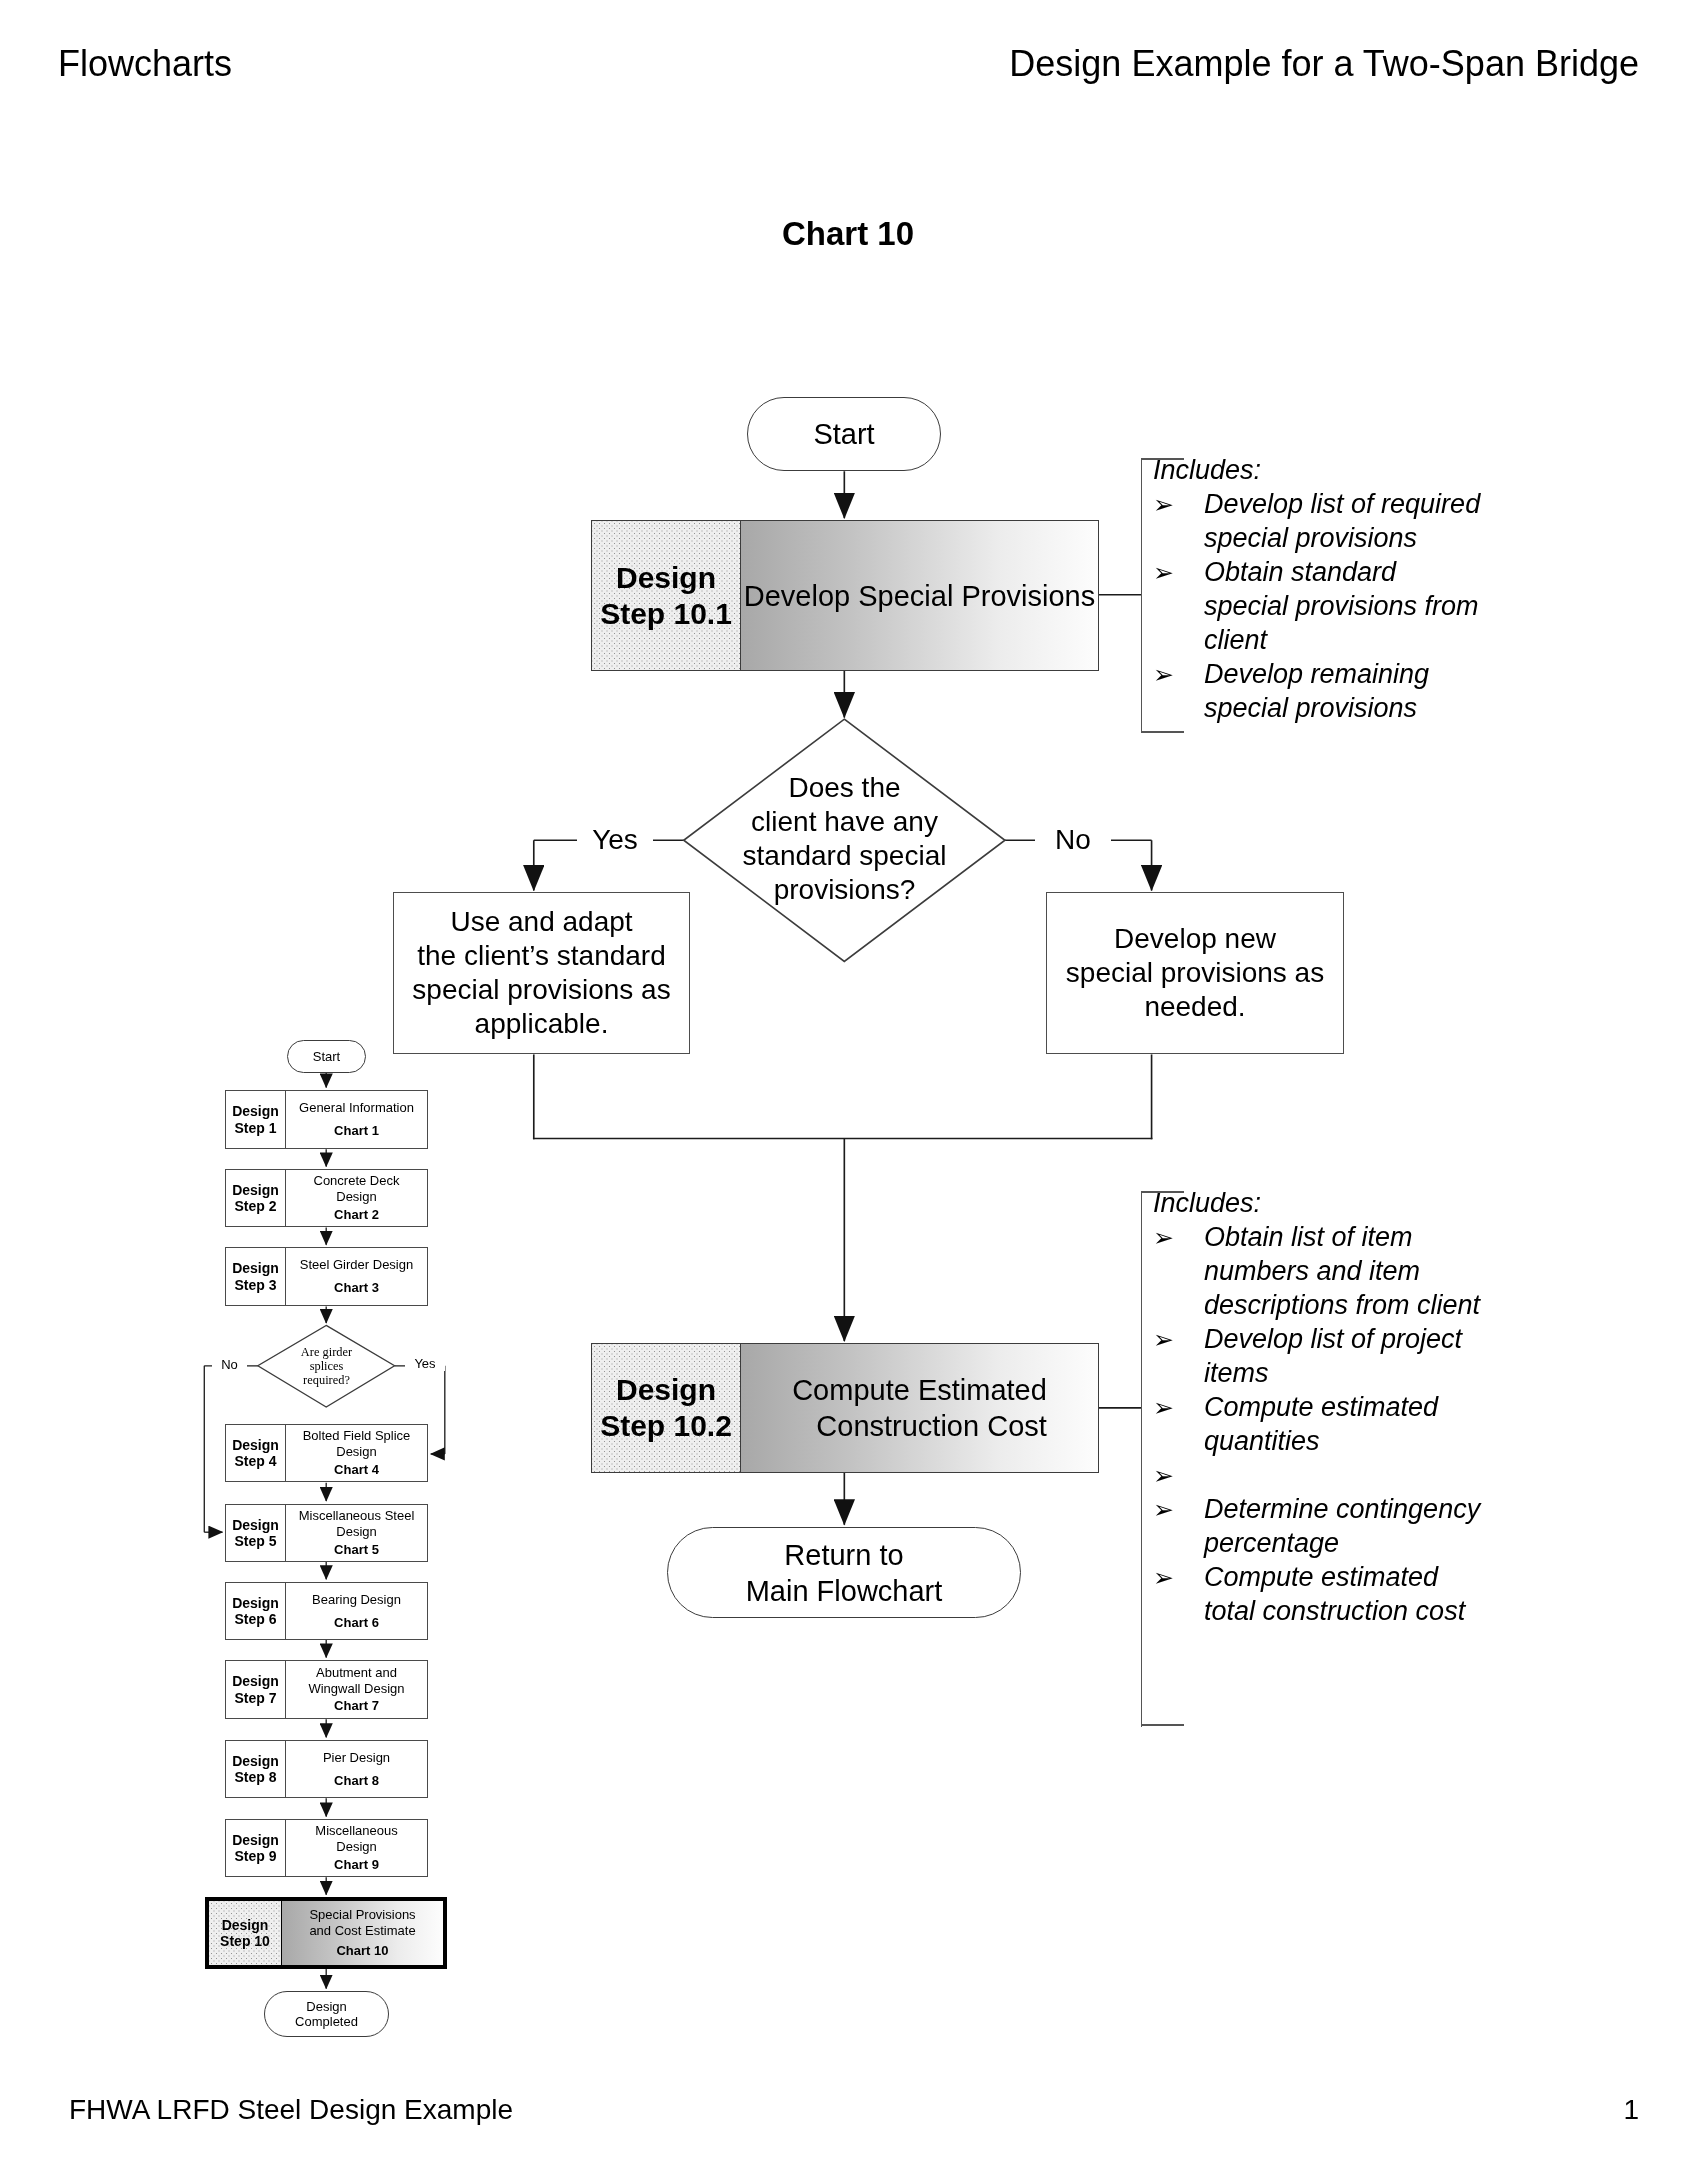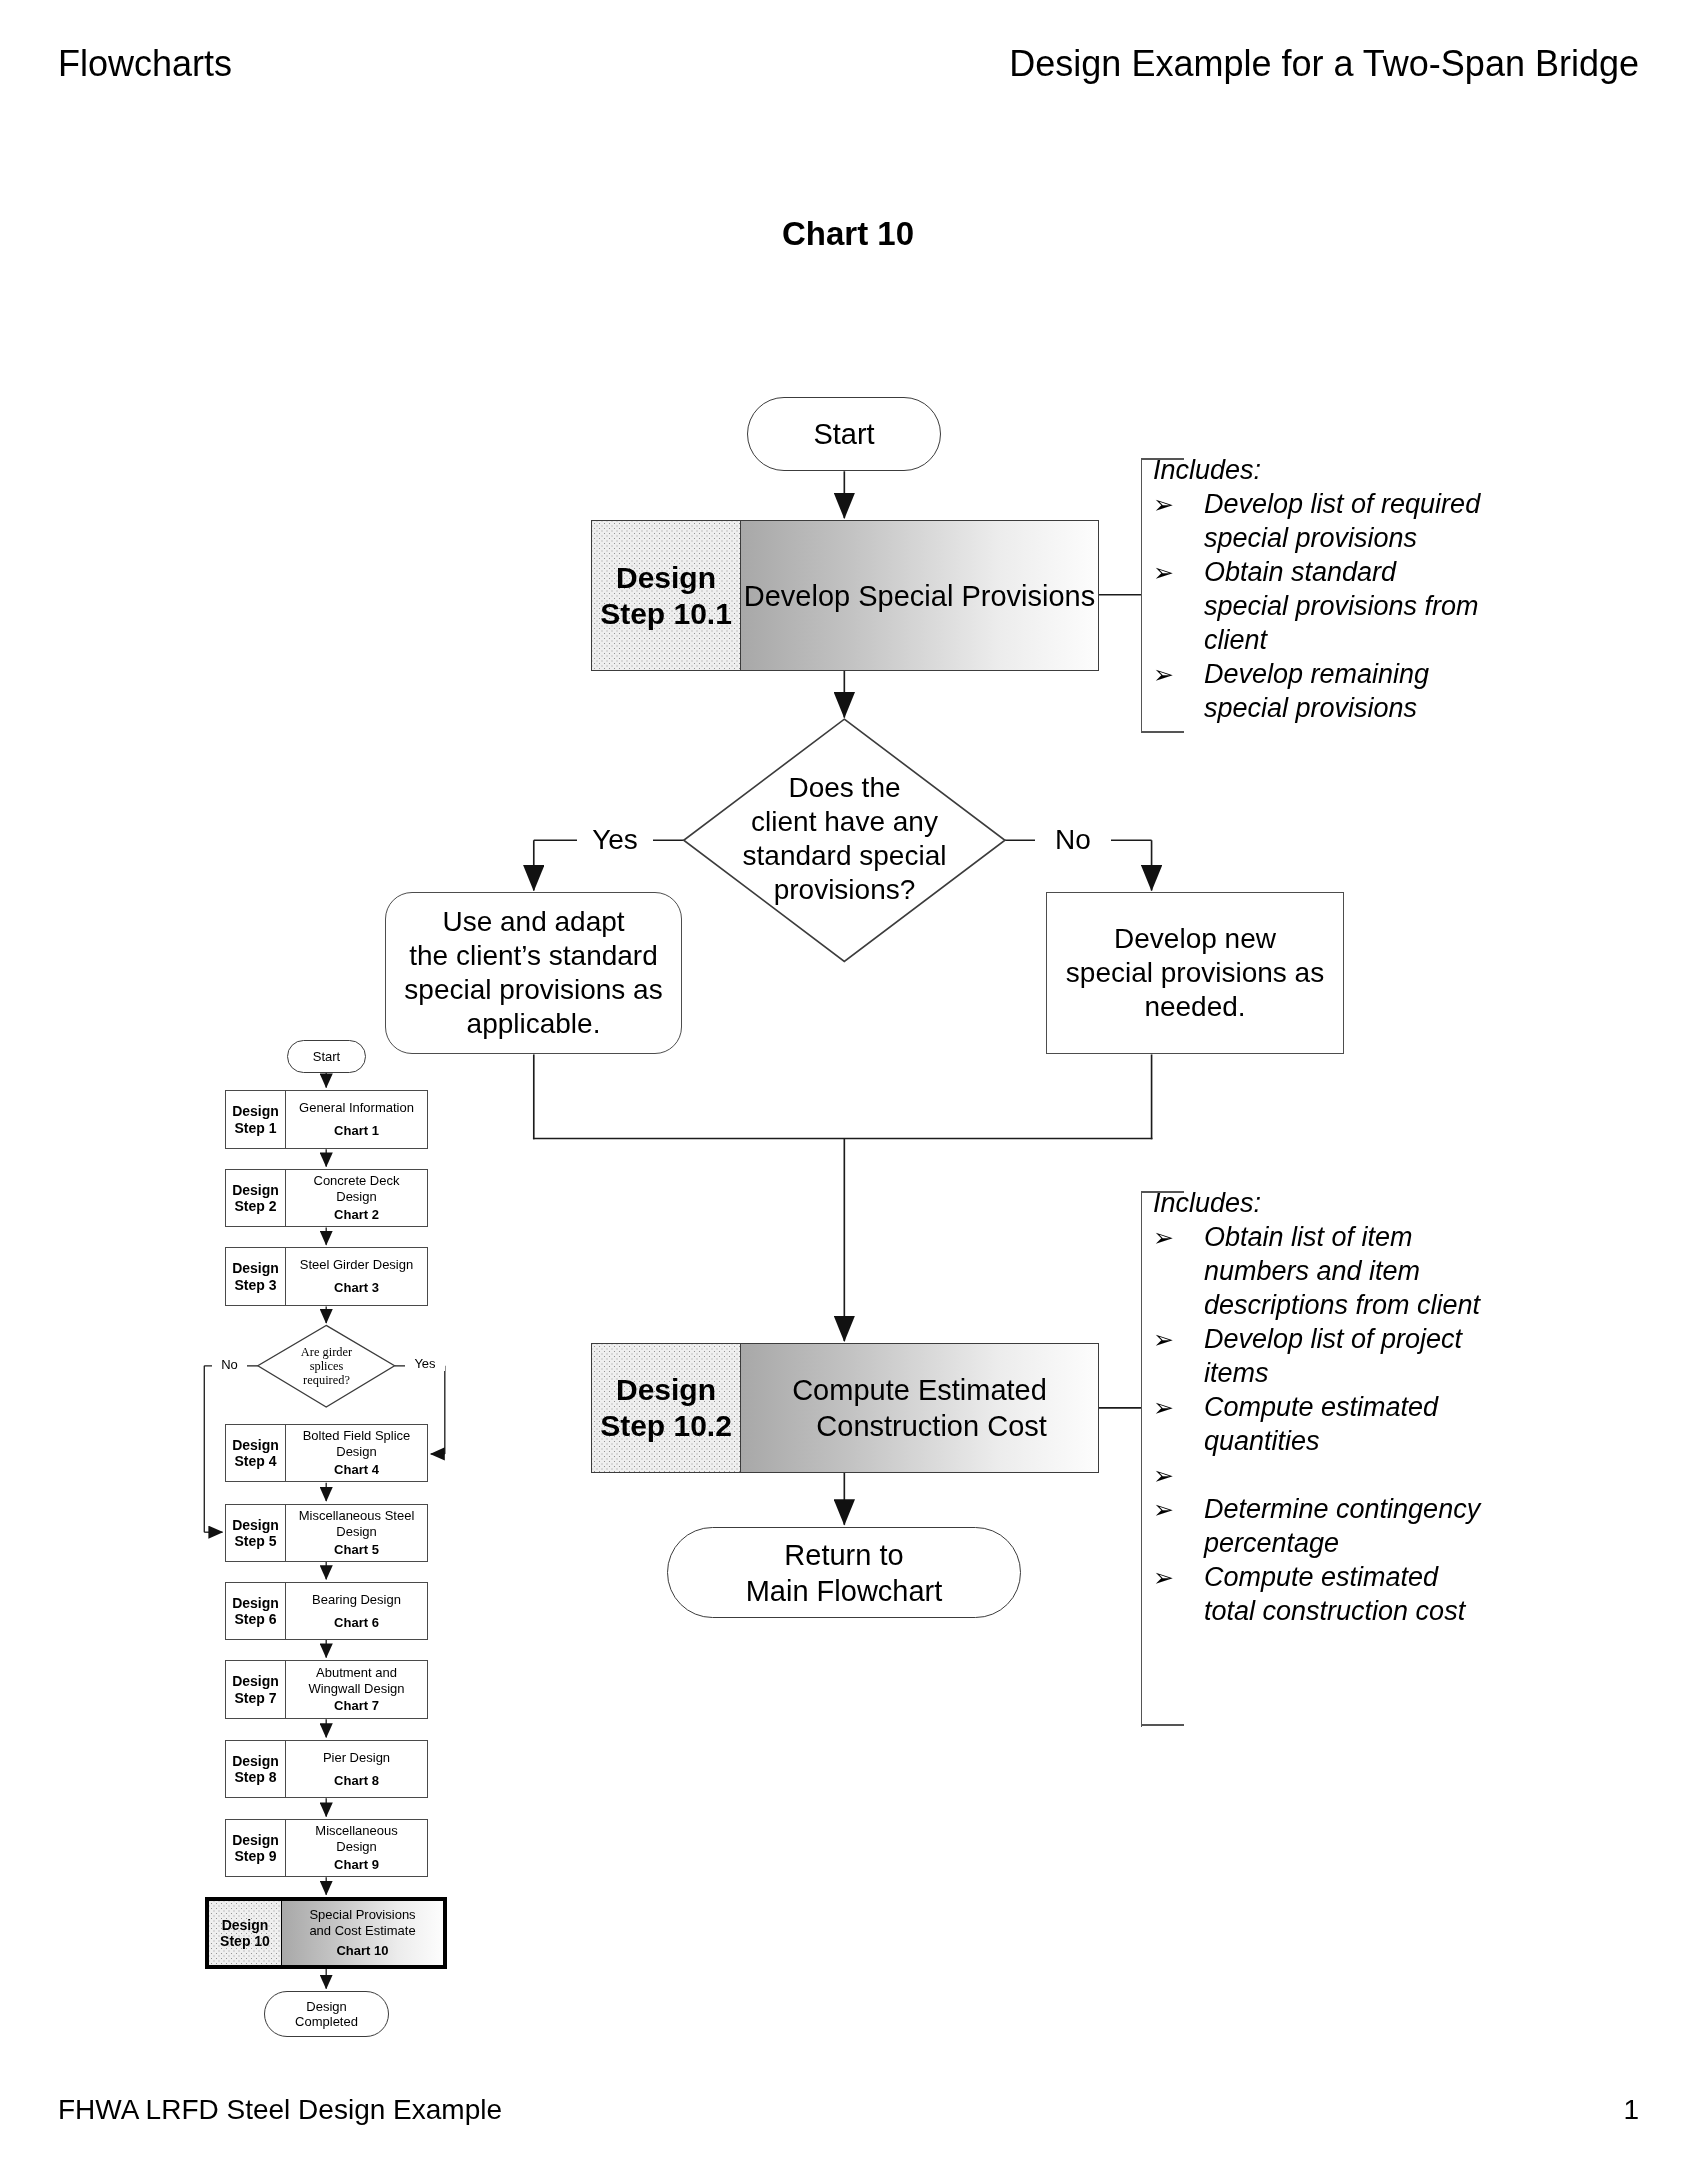--- a/index.html
+++ b/index.html
@@ -4,21 +4,21 @@
 <style>
   html,body{margin:0;padding:0;background:#ffffff;}
   .page{position:relative;width:1687px;height:2183px;background:#ffffff;
         font-family:"Liberation Sans","DejaVu Sans",sans-serif;color:#000;overflow:hidden;}
   .abs{position:absolute;box-sizing:border-box;}
   .pre{white-space:pre-line;}
   .center{display:flex;align-items:center;justify-content:center;text-align:center;}
   svg.overlay{position:absolute;left:0;top:0;pointer-events:none;}
   
   .hdr{font-size:36px;}
-  .ftr{font-size:28px;}
+  .ftr{font-size:28px;margin-left:11px;}
   
   .title-block{text-align:center;font-weight:bold;font-size:33px;line-height:49px;}
   
   .oval{background:#fff;border:1.6px solid #3c3c3c;}
   .box{background:#fff;border:1.6px solid #4d4d4d;}
   .stepbox{display:flex;border:1.6px solid #3c3c3c;background:#fff;}
   .hatch{background-color:#efefef;
          background-image:radial-gradient(#949494 0.9px, transparent 1px),
                           radial-gradient(#949494 0.9px, transparent 1px);
          background-size:5px 5px;background-position:0 0,2.5px 2.5px;}
@@ -141,21 +141,21 @@
     </div>
   </div>
 
   <div class="abs dtext pre" style="left:696px;top:771px;width:297px;">Does the
 client have any
 standard special
 provisions?</div>
   <div class="abs branch-label" style="left:577px;top:824px;width:76px;text-align:center;">Yes</div>
   <div class="abs branch-label" style="left:1035px;top:824px;width:76px;text-align:center;">No</div>
 
-  <div class="abs box center" style="left:385px;top:892px;width:297px;height:162px;border-radius:27px;">
+  <div class="abs box center" style="left:393px;top:892px;width:297px;height:162px;">
     <div class="flowtext pre" style="text-align:center;">Use and adapt
 the client’s standard
 special provisions as
 applicable.</div>
   </div>
   <div class="abs box center" style="left:1046px;top:892px;width:298px;height:162px;">
     <div class="flowtext pre" style="text-align:center;">Develop new
 special provisions as
 needed.</div>
   </div>

